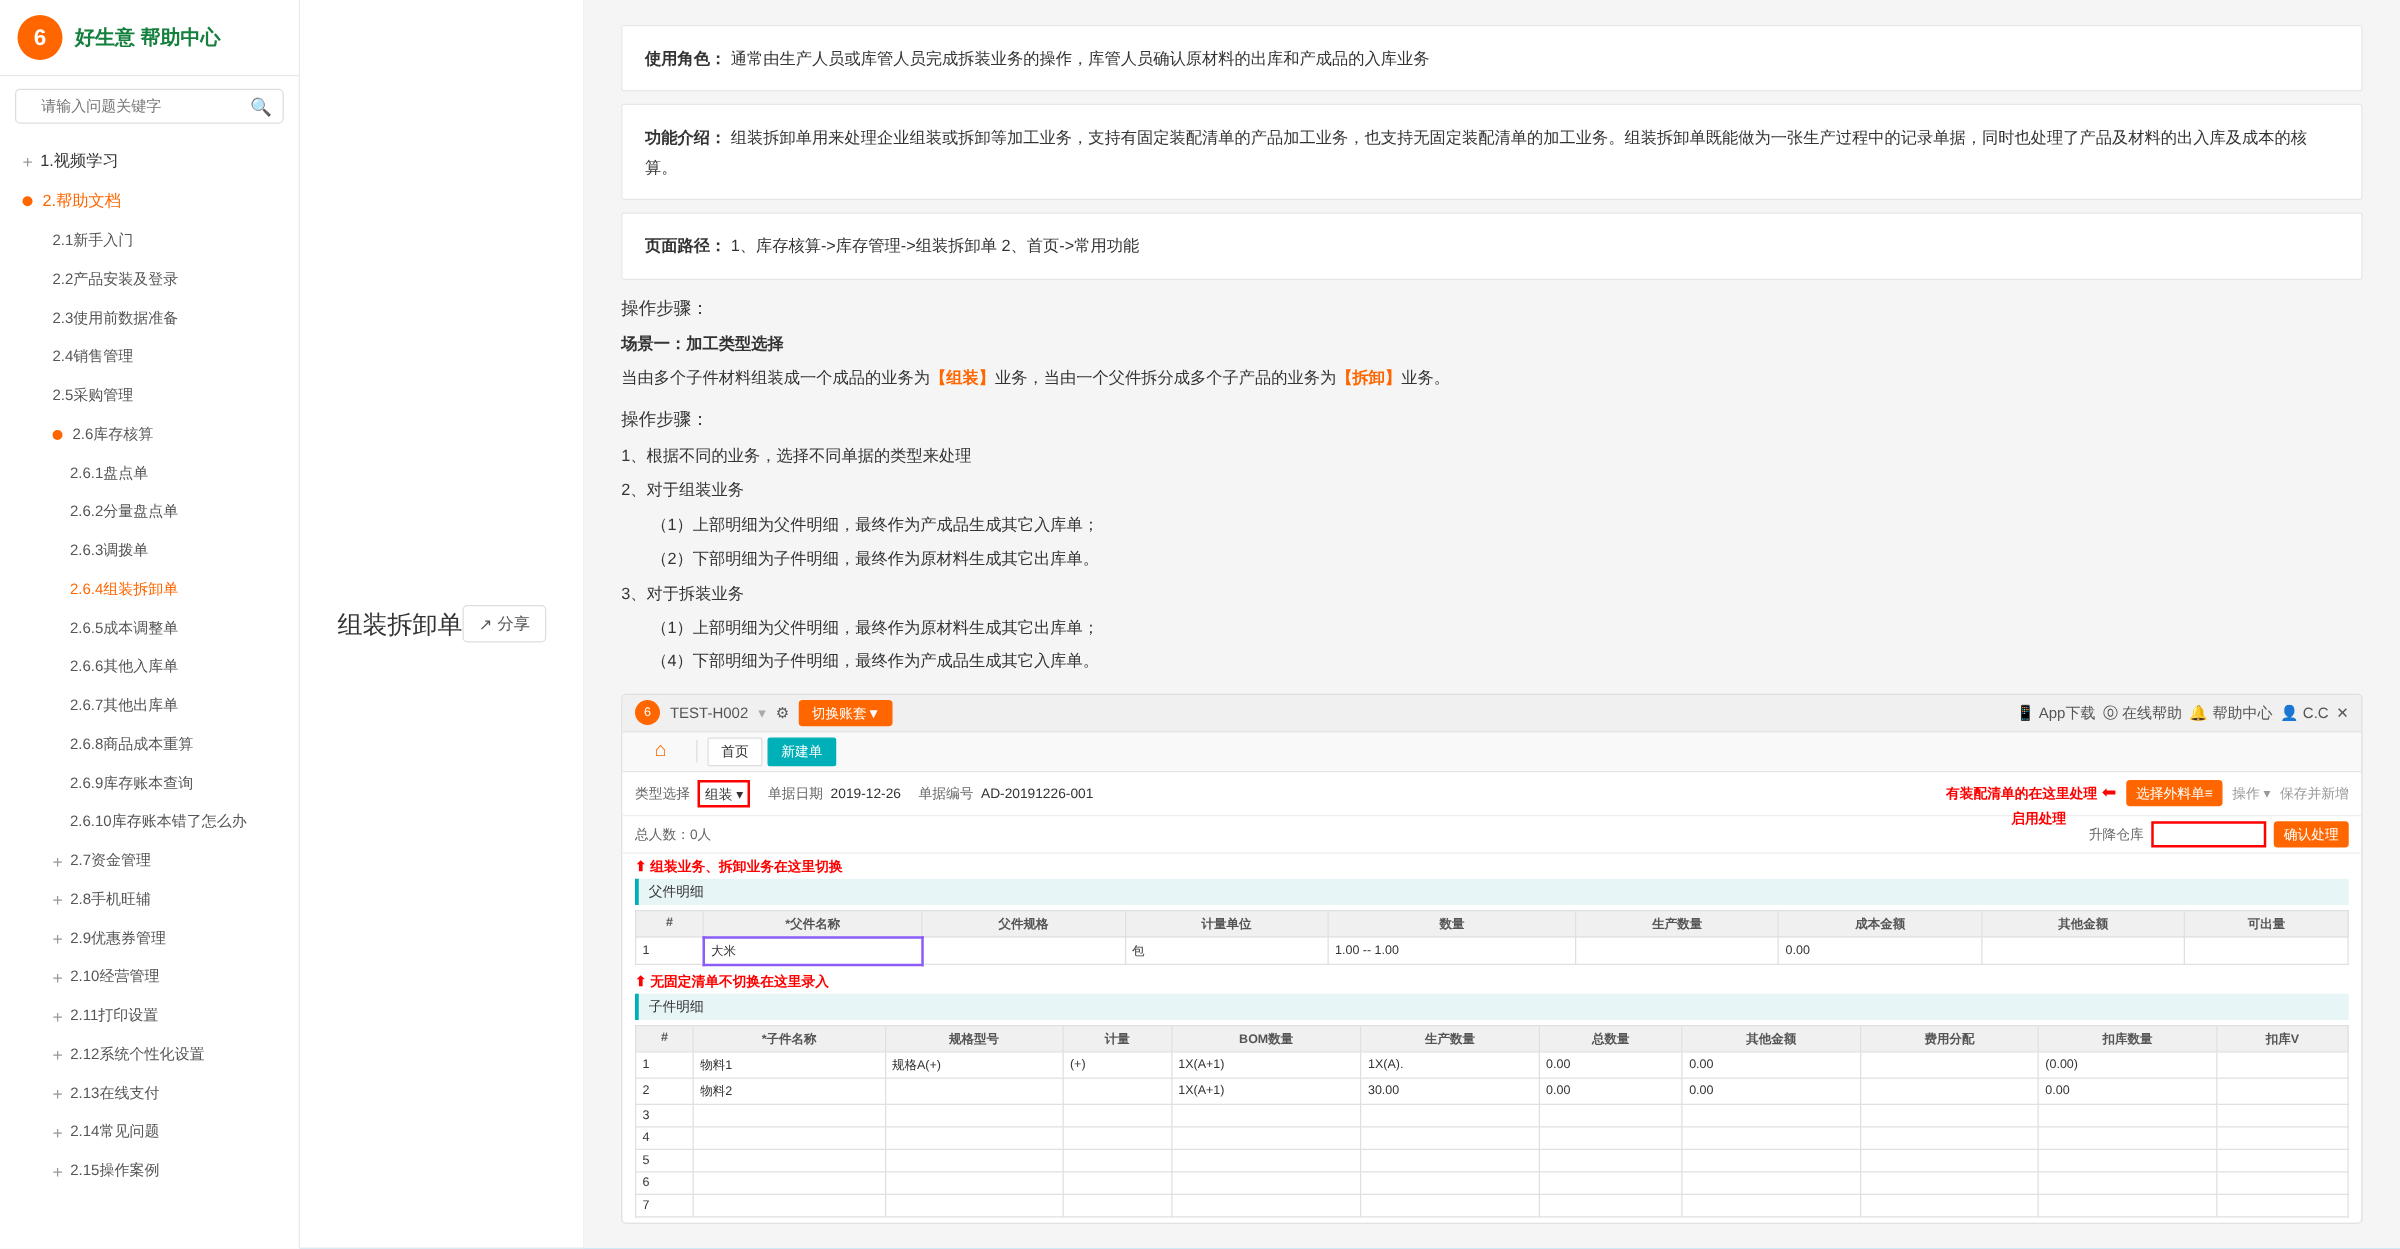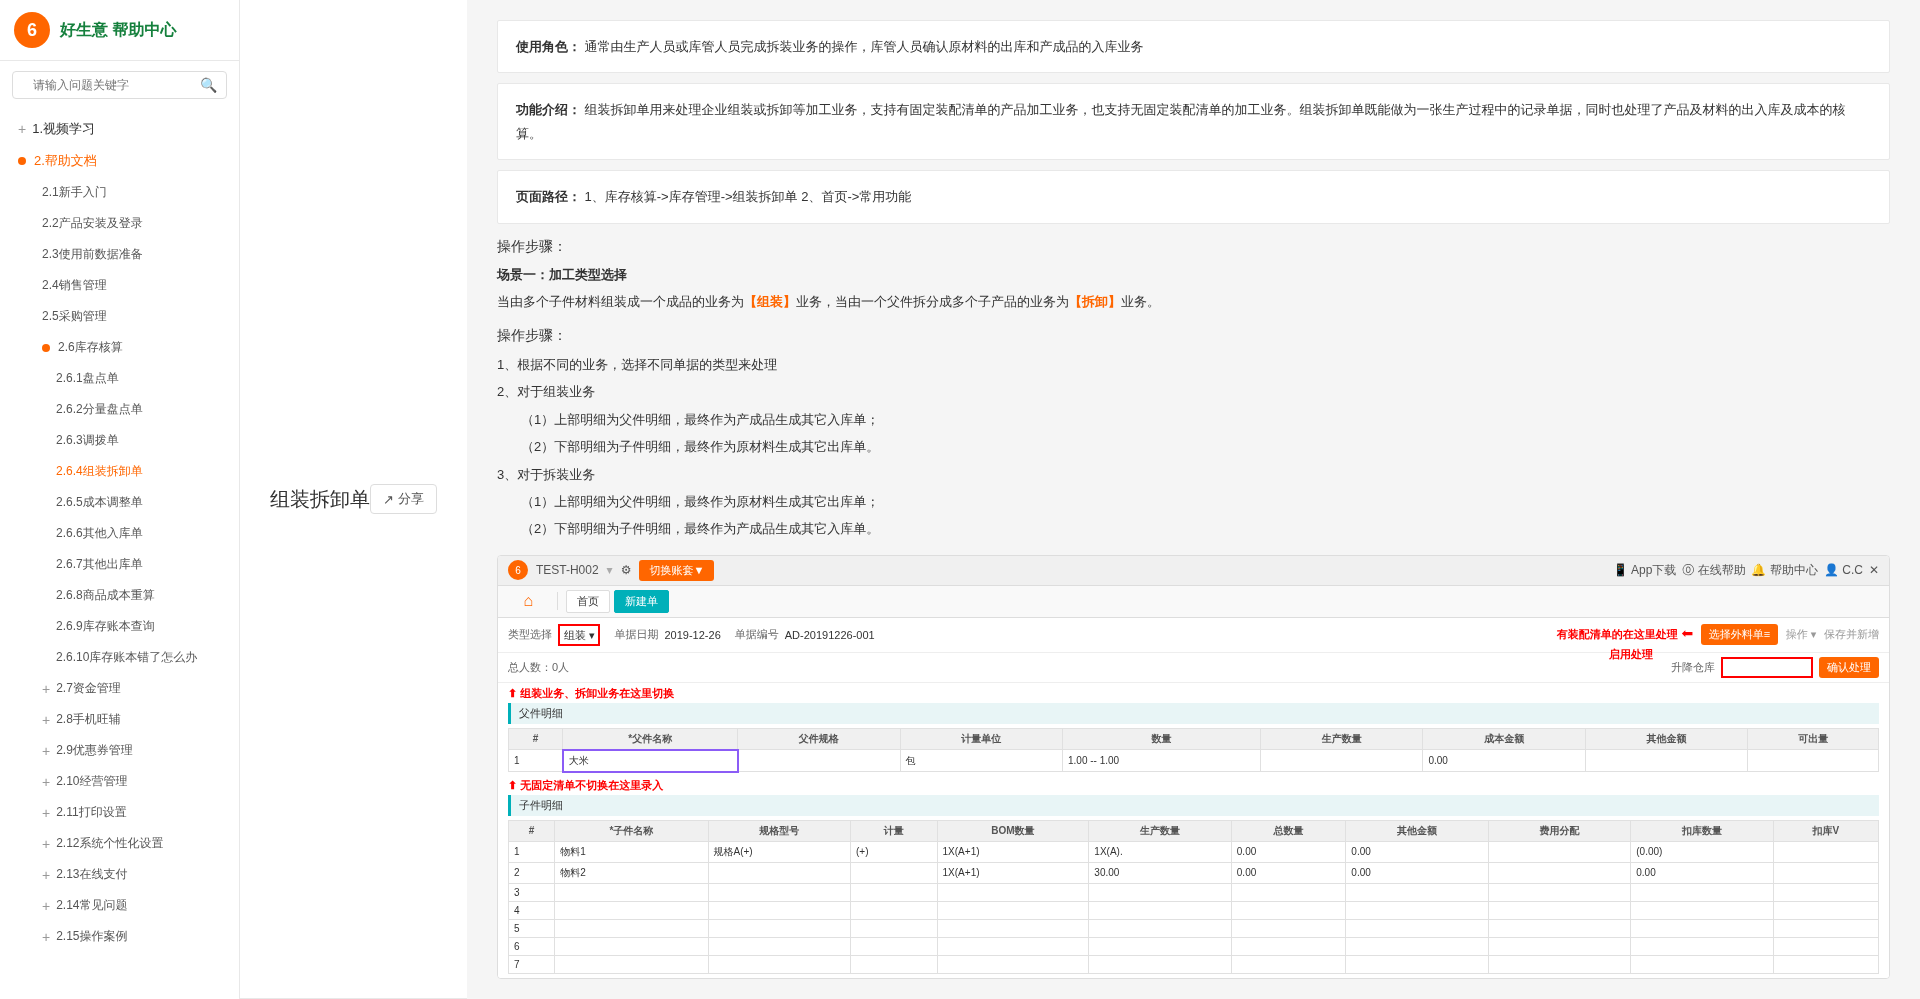--- a/index.html
+++ b/index.html
@@ -350,21 +350,21 @@
       </div>
 
       <div class="section-title">操作步骤：</div>
       <div style="font-size:13px; line-height:2;">
         <div class="step-item">1、根据不同的业务，选择不同单据的类型来处理</div>
         <div class="step-item">2、对于组装业务</div>
         <div class="step-item sub-step">（1）上部明细为父件明细，最终作为产成品生成其它入库单；</div>
         <div class="step-item sub-step">（2）下部明细为子件明细，最终作为原材料生成其它出库单。</div>
         <div class="step-item">3、对于拆装业务</div>
         <div class="step-item sub-step">（1）上部明细为父件明细，最终作为原材料生成其它出库单；</div>
-        <div class="step-item sub-step">（2）下部明细为子件明细，最终作为产成品生成其它入库单。</div>
+        <div class="step-item sub-step">（4）下部明细为子件明细，最终作为产成品生成其它入库单。</div>
       </div>
 
       <div class="screenshot-container">
 
         <div class="sc-titlebar">
           <div class="sc-titlebar-left">
             <div class="sc-orange-logo">6</div>
             <span>TEST-H002</span>
             <span style="color:#aaa;">▾</span>
             <span>⚙</span>

